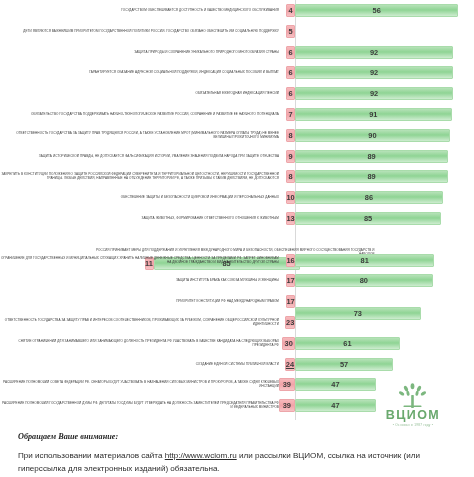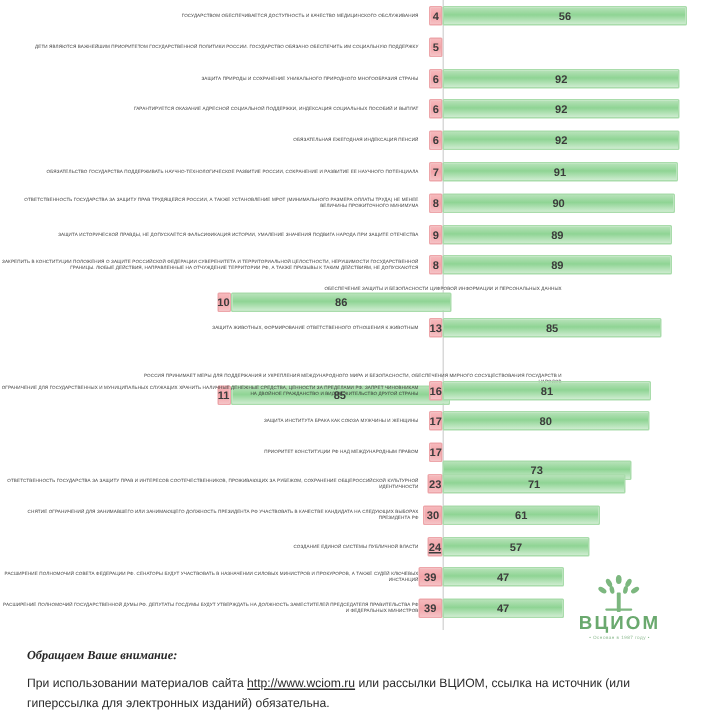--- a/index.html
+++ b/index.html
@@ -192,21 +192,21 @@
             <div class="barpos" style="width: 153.08px; left: 12px;">89</div>
           </div>
         </div>
         <div class="row" style="top: 170.4px;">
           <div class="label">Закрепить в Конституции положения о защите Российской Федерации суверенитета и территориальной целостности, нерушимости государственной границы. Любые действия, направленные на отчуждение территории РФ, а также призывы к таким действиям, не допускаются</div>
           <div class="bars">
             <div class="barneg" style="width: 9px; left: 3px;">8</div>
             <div class="barpos" style="width: 153.08px; left: 12px;">89</div>
           </div>
         </div>
-        <div class="row" style="top: 191.2px; flex-direction: column;">
+        <div class="row" style="top: 191.2px;">
           <div class="label">Обеспечение защиты и безопасности цифровой информации и персональных данных</div>
           <div class="bars">
             <div class="barneg" style="width: 9px; left: 3px;">10</div>
             <div class="barpos" style="width: 147.92px; left: 12px;">86</div>
           </div>
         </div>
         <div class="row" style="top: 212px;">
           <div class="label">Защита животных, формирование ответственного отношения к животным</div>
           <div class="bars">
             <div class="barneg" style="width: 9px; left: 3px;">13</div>
@@ -238,21 +238,20 @@
           <div class="label">Приоритет Конституции РФ над международным правом</div>
           <div class="bars">
             <div class="barneg" style="width: 9px; left: 3px;">17</div>
             <div class="barpos" style="width: 125.56px; left: 12px; margin-top: 12px;">73</div>
           </div>
         </div>
         <div class="row" style="top: 316px;">
           <div class="label">Ответственность государства за защиту прав и интересов соотечественников, проживающих за рубежом, сохранение общероссийской культурной идентичности</div>
           <div class="bars">
             <div class="barneg" style="width: 9.66px; left: 2.34px;">23</div>
-            <div class="barpos" style="width: 122.12px; left: 12px;">71</div>
           </div>
         </div>
         <div class="row" style="top: 336.8px;">
           <div class="label">Снятие ограничений для занимавшего или занимающего должность Президента РФ участвовать в качестве кандидата на следующих выборах Президента РФ</div>
           <div class="bars">
             <div class="barneg" style="width: 12.6px; left: -0.6px;">30</div>
             <div class="barpos" style="width: 104.92px; left: 12px;">61</div>
           </div>
         </div>
         <div class="row" style="top: 357.6px;">

